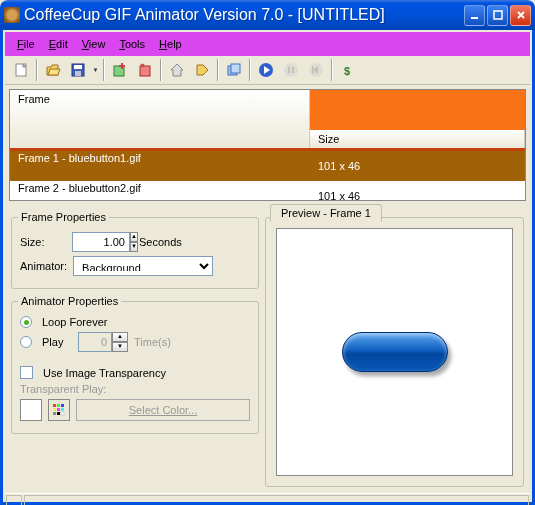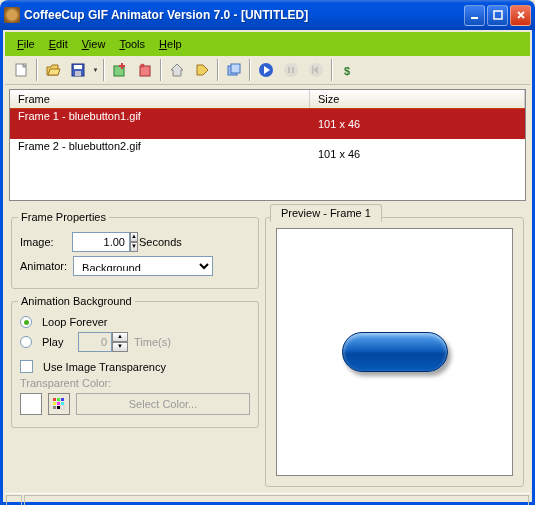--- a/index.html
+++ b/index.html
@@ -1,44 +1,44 @@
 <!DOCTYPE html>
 <html><head>
 <meta charset="utf-8">
 <style>
 * { box-sizing: border-box; margin: 0; padding: 0; font-family: Tahoma, sans-serif; font-size: 11px; }
 body { background: #ece9d8; width: 535px; height: 505px; overflow: hidden; }
 
 .titlebar { height: 30px; background: linear-gradient(to bottom, #3b77dd 0%, #0053e1 10%, #0050d8 50%, #0043b8 100%); display: flex; align-items: center; padding: 0 4px; color: white; border-radius: 8px 8px 0 0; }
 .title-icon { width: 16px; height: 16px; margin-right: 4px; background: radial-gradient(circle, #d4a050 40%, #8b5a20 70%); border-radius: 2px; }
-.title-text { flex: 1; font-weight: bold; color: white; font-size: 12px; text-shadow: 1px 1px 1px rgba(0,0,0,0.3); }
+.title-text { flex: 1; font-weight: normal; color: white; font-size: 16px; text-shadow: 1px 1px 1px rgba(0,0,0,0.3); }
 .win-btns { display: flex; gap: 2px; }
 .win-btn { width: 21px; height: 21px; border-radius: 3px; border: 1px solid rgba(255,255,255,0.4); display: flex; align-items: center; justify-content: center; color: white; font-weight: bold; font-size: 10px; }
 .win-min, .win-max { background: linear-gradient(to bottom, #3c81f5, #1050c0); }
 .win-close { background: linear-gradient(to bottom, #f07860, #d03010); }
 
 .window-body { border: 3px solid #0053e1; border-top: none; height: 475px; background: #ece9d8; padding: 2px; }
 
-.menubar { display: flex; gap: 2px; padding: 4px 6px; background: #84cc16; }
+.menubar { display: flex; gap: 2px; padding: 4px 6px; background: #d946ef; }
 .menu-item { padding: 2px 6px; cursor: default; }
 .menu-item u { text-decoration: underline; }
 
 .toolbar { display: flex; align-items: center; gap: 1px; padding: 2px 4px; background: #ece9d8; border-bottom: 1px solid #c0c0b0; }
 .tool-btn { width: 24px; height: 24px; display: flex; align-items: center; justify-content: center; border: 1px solid transparent; }
 .tool-btn.disabled { opacity: 0.4; }
 .tool-sep { width: 2px; height: 22px; border-left: 1px solid #a0a0a0; border-right: 1px solid #fff; margin: 0 2px; }
 .drop-arrow { width: 9px; height: 24px; display: flex; align-items: center; justify-content: center; font-size: 6px; color: #333; }
 
 .frame-list { margin: 4px; background: white; border: 1px solid #888; height: 112px; }
-.fl-header { display: flex; background: #f97316; border-bottom: 1px solid #c2410c; }
+.fl-header { display: flex; background: #f97316; border-bottom: 3px solid #c2410c; }
 .fl-col { padding: 3px 8px; border-right: 1px solid #ccc; background: linear-gradient(to bottom, #fff, #ece9d8); }
 .fl-col-frame { width: 300px; }
-.fl-col-size { flex: 1; }
+.fl-col-size { flex: 1; margin-top: 40px; }
 .fl-row { display: flex; padding: 1px 0; }
-.fl-row.selected { background: #b91c1c; color: white; }
+.fl-row.selected { background: #a16207; color: white; }
 .fl-cell-frame { width: 300px; padding: 0 8px; }
 .fl-cell-size { flex: 1; padding: 8px 8px; }
 
 .lower { display: flex; gap: 6px; padding: 6px; }
 .left-col { width: 248px; display: flex; flex-direction: column; gap: 6px; }
 
 .groupbox { border: 1px solid #c0c0b0; border-radius: 3px; padding: 10px 8px 8px; position: relative; margin-top: 6px; }
 .groupbox-title { position: absolute; top: -7px; left: 6px; background: #ece9d8; padding: 0 3px; }
 
 .row { display: flex; align-items: center; gap: 6px; margin: 4px 0; }
@@ -48,21 +48,21 @@
 .spinner-btns { display: flex; flex-direction: column; width: 16px; }
 .spinner-btns div { height: 10px; background: linear-gradient(to bottom, #fff, #ddd); border: 1px solid #888; font-size: 6px; text-align: center; line-height: 7px; }
 select { height: 20px; border: 1px solid #7f9db9; background: white; width: 140px; padding: 4px 4px; }
 
 .radio { width: 12px; height: 12px; border-radius: 50%; border: 1px solid #7f9db9; background: white; display: inline-flex; align-items: center; justify-content: center; margin-right: 4px; }
 .radio.checked::after { content: ''; width: 5px; height: 5px; border-radius: 50%; background: #4ab020; }
 .checkbox { width: 13px; height: 13px; border: 1px solid #7f9db9; background: white; display: inline-block; margin-right: 4px; vertical-align: middle; }
 .disabled-text { color: #999; }
 .color-swatch { width: 22px; height: 22px; border: 1px solid #888; background: white; }
 .palette-btn { width: 22px; height: 22px; border: 1px solid #888; display: flex; align-items: center; justify-content: center; background: #ece9d8; }
-.select-color-btn { flex: 1; height: 22px; border: 1px solid #aaa; background: #ece9d8; color: #999; }
+.select-color-btn { flex: 1; height: 22px; border: 1px solid #aaa; background: #ece9d8; color: #999; text-decoration: underline; }
 
 .preview-box { flex: 1; border: 1px solid #c0c0b0; border-radius: 3px; position: relative; margin-top: 6px; }
 .preview-tab { position: absolute; top: -14px; left: 4px; background: #ece9d8; border: 1px solid #c0c0b0; border-bottom: 1px solid #ece9d8; padding: 2px 10px; border-radius: 3px 3px 0 0; }
 .preview-canvas { margin: 10px; height: 248px; background: white; border: 1px solid #888; display: flex; align-items: center; justify-content: center; }
 .blue-button { width: 106px; height: 40px; background: linear-gradient(to bottom, #5ea8f0 0%, #1060c0 45%, #0048a0 55%, #0858b8 100%); border-radius: 20px; box-shadow: 3px 4px 4px rgba(0,0,0,0.35), inset 0 2px 4px rgba(255,255,255,0.5); border: 1px solid #003070; }
 
 .statusbar { height: 16px; border-top: 1px solid #fff; display:flex; }
 .statusbar div { border:1px solid #c0c0b0; width:16px; margin:1px;}
 .statusbar div:last-child { flex:1; }
 </style>
@@ -198,59 +198,59 @@
     <div class="fl-cell-size">101 x 46</div>
   </div>
 </div>
 
 <div class="lower">
   <div class="left-col">
 
     <div class="groupbox">
       <div class="groupbox-title">Frame Properties</div>
       <div class="row">
-        <span class="lbl">Image:</span>
+        <span class="lbl">Size:</span>
         <div class="spinner">
           <input value="1.00" style="">
           <div class="spinner-btns">
                 <div>▲</div>
                 <div>▼</div>
               </div>
         </div>
         <span>Seconds</span>
       </div>
       <div class="row">
         <span class="lbl">Animator:</span>
         <select><option>Background</option></select>
       </div>
     </div>
 
     <div class="groupbox">
-      <div class="groupbox-title">Animation Background</div>
+      <div class="groupbox-title">Animator Properties</div>
       <div class="row">
         <span class="radio checked"></span>
         <span>Loop Forever</span>
       </div>
       <div class="row">
         <span class="radio"></span>
         <span style="width:30px">Play</span>
         <div class="spinner" style="width:50px">
           <input style="width: 34px; background: rgb(236, 233, 216); color: rgb(153, 153, 153);" disabled="" value="0">
           <div class="spinner-btns">
                 <div>▲</div>
                 <div>▼</div>
               </div>
         </div>
         <span class="disabled-text">Time(s)</span>
       </div>
-      <div class="row" style="margin-top:8px">
+      <div class="row" style="margin-top:14px">
         <span class="checkbox"></span>
         <span>Use Image Transparency</span>
       </div>
-      <div class="disabled-text" style="margin:2px 0">Transparent Color:</div>
+      <div class="disabled-text" style="margin:2px 0">Transparent Play:</div>
       <div class="row">
         <div class="color-swatch"></div>
         <div class="palette-btn">
               <svg width="14" height="14">
                 <rect x="1" y="1" width="3" height="3" fill="#f04040"></rect>
                 <rect x="5" y="1" width="3" height="3" fill="#40f040"></rect>
                 <rect x="9" y="1" width="3" height="3" fill="#4040f0"></rect>
                 <rect x="1" y="5" width="3" height="3" fill="#f0f040"></rect>
                 <rect x="5" y="5" width="3" height="3" fill="#f040f0"></rect>
                 <rect x="9" y="5" width="3" height="3" fill="#40f0f0"></rect>

